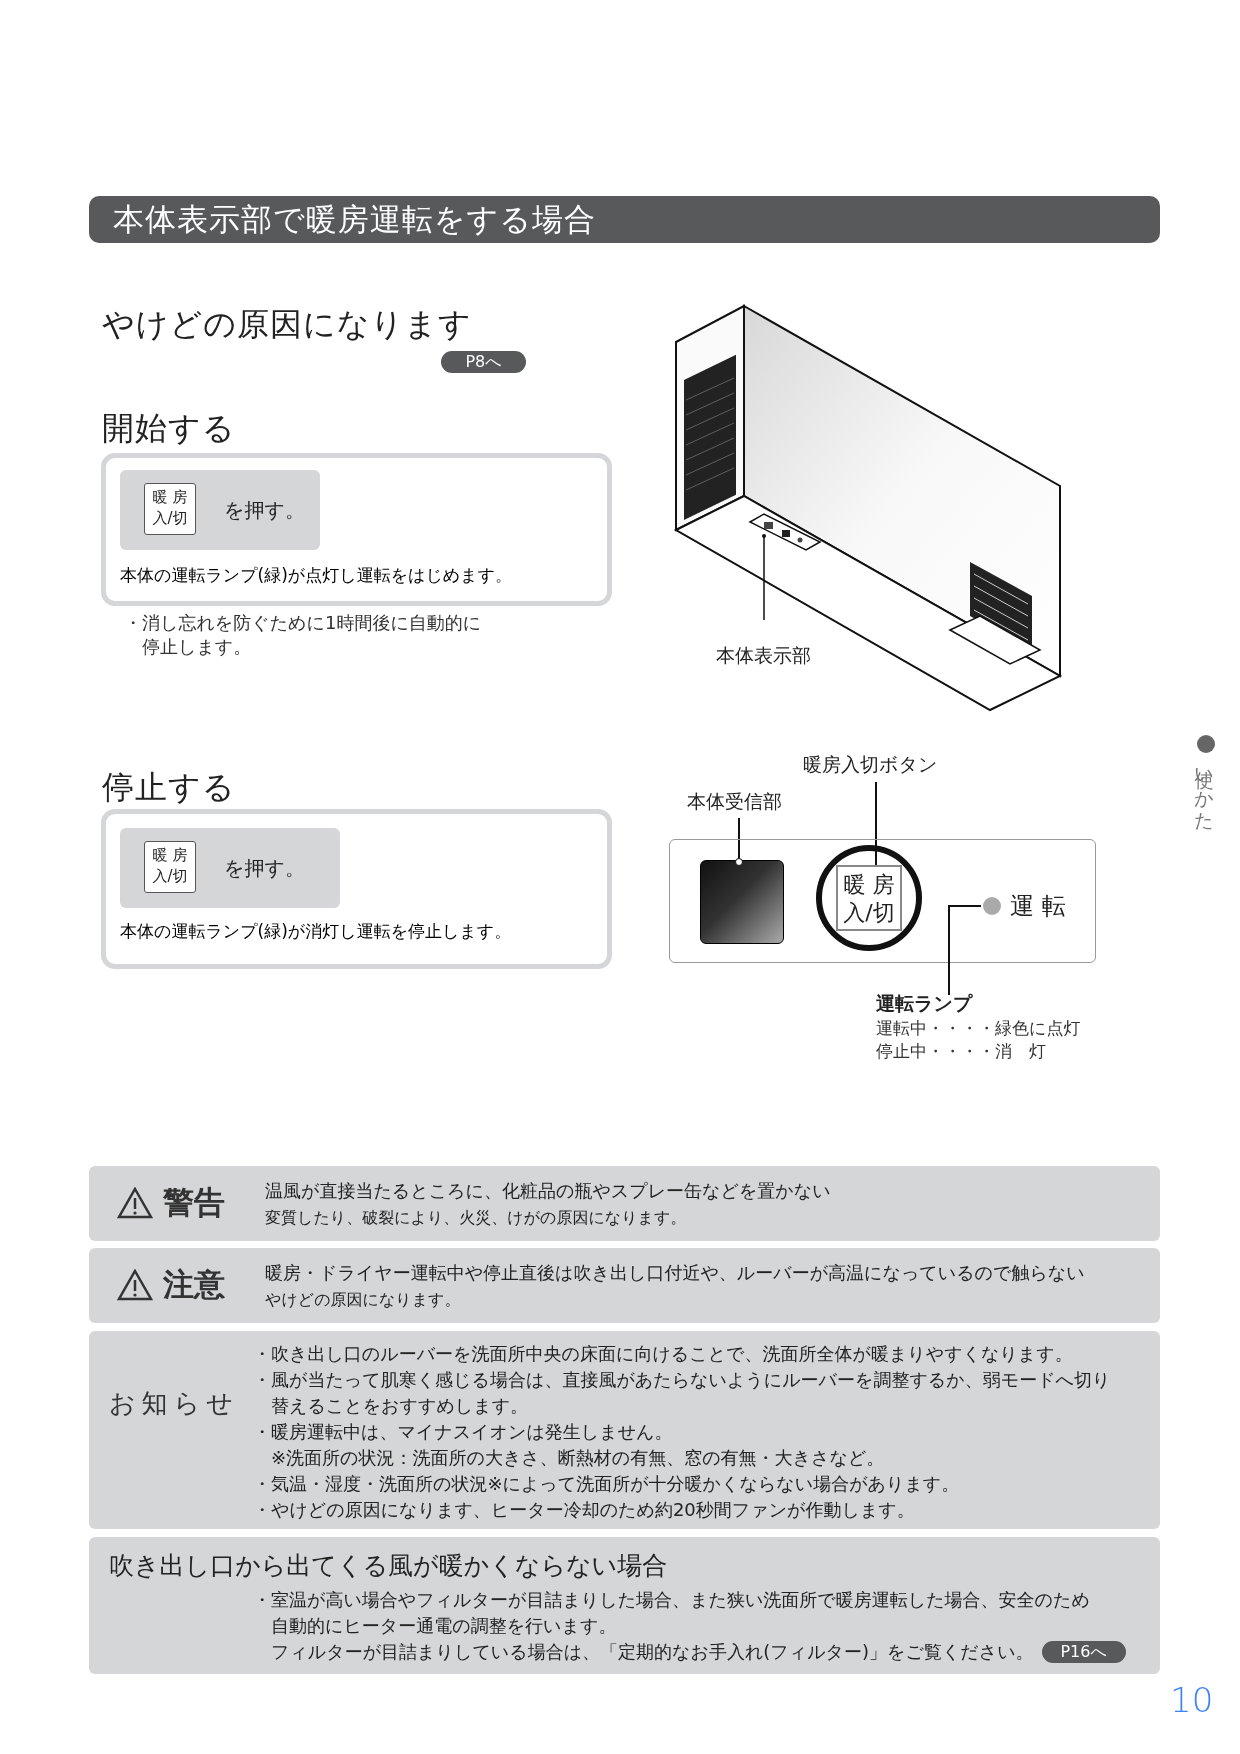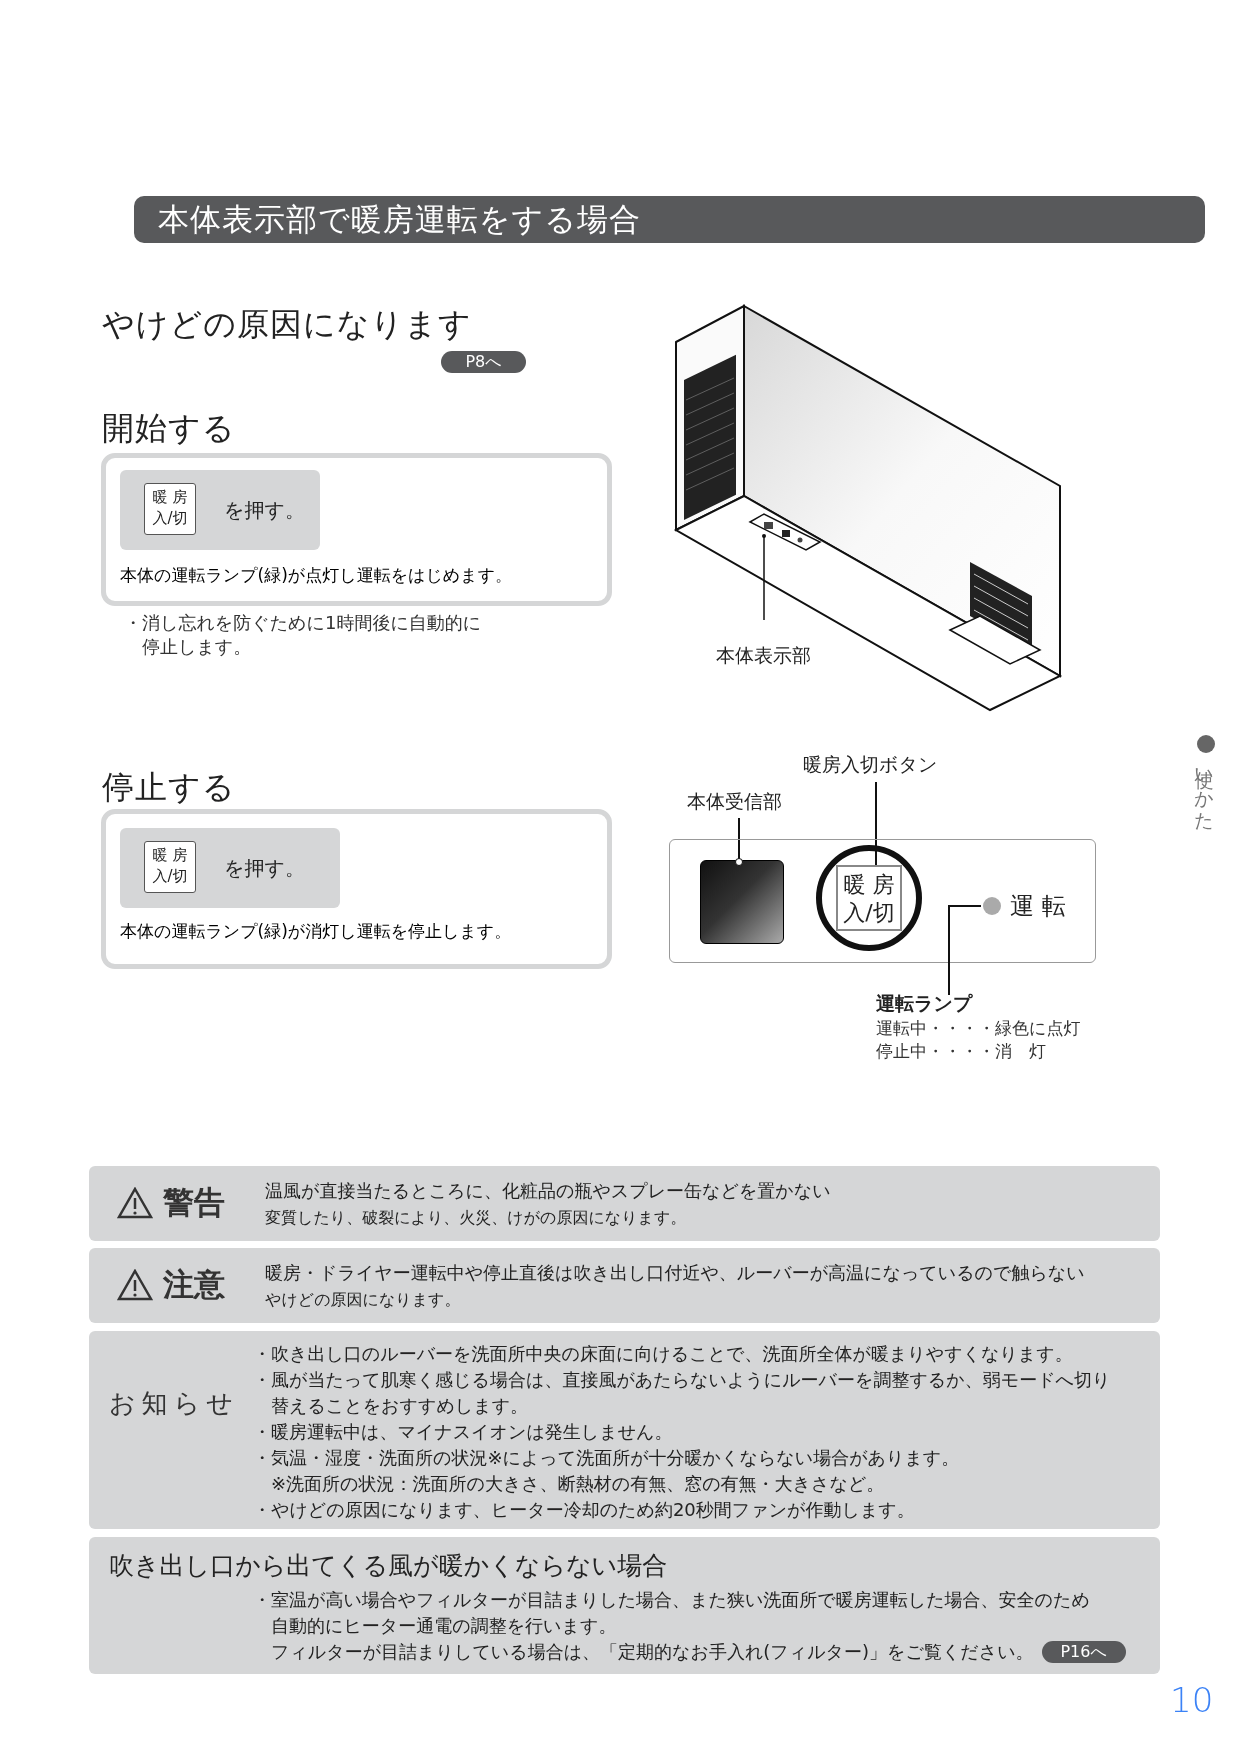--- a/index.html
+++ b/index.html
@@ -1,18 +1,18 @@
 <!DOCTYPE html>
 <html><head>
 <meta charset="utf-8">
 <style>
   html,body{margin:0;padding:0;background:#fff;}
   body{width:1240px;height:1754px;position:relative;overflow:hidden;font-family:"DejaVu Sans","Liberation Sans",sans-serif;color:#222;}
   .abs{position:absolute;}
-  .hdr{left:89px;top:196px;width:1071px;height:47px;background:#58595b;border-radius:10px;color:#fff;font-size:31px;line-height:47px;padding-left:24px;box-sizing:border-box;letter-spacing:1px;margin-left:45px;}
+  .hdr{left:89px;top:196px;width:1071px;height:47px;background:#58595b;border-radius:10px;color:#fff;font-size:31px;line-height:47px;padding-left:24px;box-sizing:border-box;letter-spacing:1px;}
   .h2{font-size:32px;color:#222;letter-spacing:1px;}
   .pill{background:#58595b;color:#fff;border-radius:12px;font-size:16px;text-align:center;line-height:22px;height:22px;}
   .stepbox{border:5px solid #d5d6d7;border-radius:14px;background:#fff;box-sizing:border-box;}
   .press{background:#d5d6d7;border-radius:6px;position:absolute;}
   .key{position:absolute;background:#fff;border:1.5px solid #555;border-radius:3px;width:52px;height:52px;box-sizing:border-box;font-size:15px;line-height:21px;text-align:center;padding-top:3px;}
   .presstxt{position:absolute;font-size:20px;}
   .desc{position:absolute;font-size:17px;color:#000000;}
   .note{font-size:18px;color:#333;line-height:24px;}
   .label{font-size:19px;color:#222;}
   .gbox{background:#d5d6d7;border-radius:6px;position:absolute;left:89px;width:1071px;}
@@ -157,22 +157,22 @@
   <div class="wline2" style="top:42px;">やけどの原因になります。</div>
 </div>
 
 <div class="gbox" style="top:1331px;height:198px;">
   <div class="abs" style="left:20px;top:10px;font-size:26px;letter-spacing:6px;color:#333;margin-top:45px;">お知らせ</div>
   <div class="abs" style="left:164px;top:10px;">
     <div class="info-item">・吹き出し口のルーバーを洗面所中央の床面に向けることで、洗面所全体が暖まりやすくなります。</div>
     <div class="info-item">・風が当たって肌寒く感じる場合は、直接風があたらないようにルーバーを調整するか、弱モードへ切り</div>
     <div class="info-item">　替えることをおすすめします。</div>
     <div class="info-item">・暖房運転中は、マイナスイオンは発生しません。</div>
+    <div class="info-item">　※洗面所の状況：洗面所の大きさ、断熱材の有無、窓の有無・大きさなど。</div>
     <div class="info-item">・気温・湿度・洗面所の状況※によって洗面所が十分暖かくならない場合があります。</div>
-    <div class="info-item">　※洗面所の状況：洗面所の大きさ、断熱材の有無、窓の有無・大きさなど。</div>
     <div class="info-item">・やけどの原因になります、ヒーター冷却のため約20秒間ファンが作動します。</div>
   </div>
 </div>
 
 <div class="gbox" style="top:1537px;height:137px;">
   <div class="abs" style="left:20px;top:12px;font-size:25px;color:#222;">吹き出し口から出てくる風が暖かくならない場合</div>
   <div class="abs" style="left:164px;top:50px;">
     <div class="info-item">・室温が高い場合やフィルターが目詰まりした場合、また狭い洗面所で暖房運転した場合、安全のため</div>
     <div class="info-item">　自動的にヒーター通電の調整を行います。</div>
     <div class="info-item" style="display:flex;align-items:center;gap:8px;">

